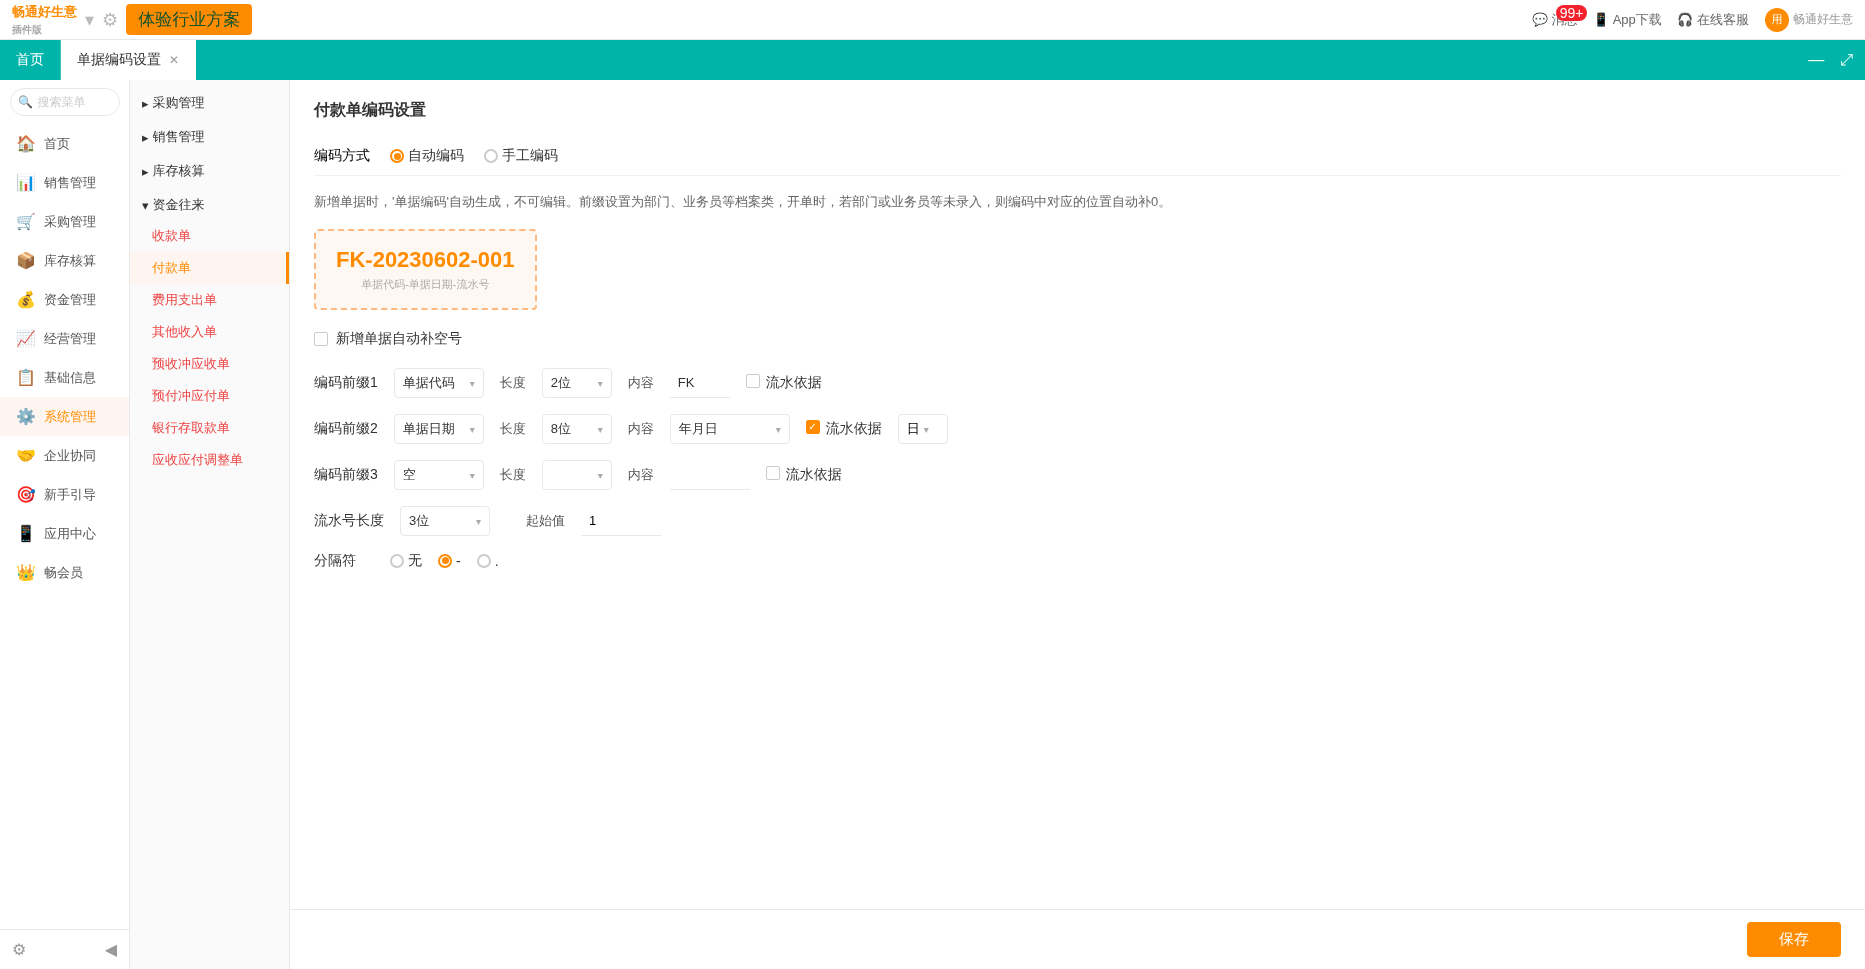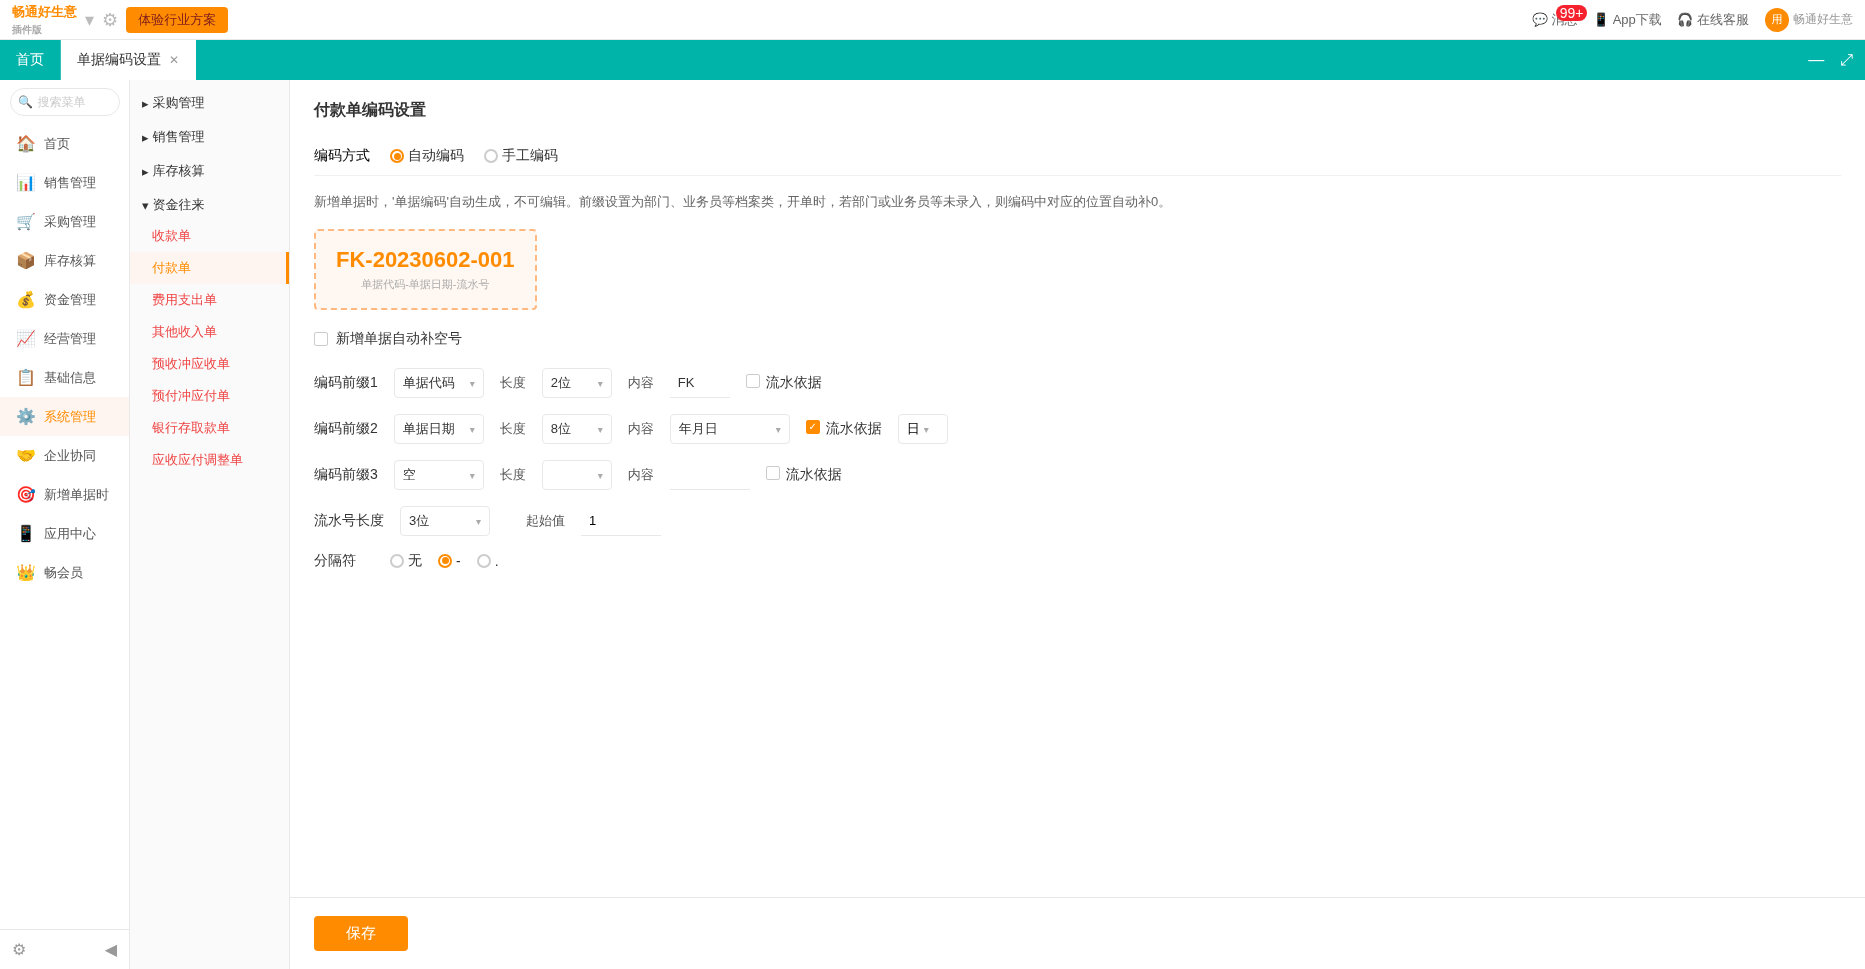--- a/index.html
+++ b/index.html
@@ -15,25 +15,25 @@
       padding: 0 12px;
       border-bottom: 1px solid #e8e8e8;
       position: relative;
       z-index: 10;
     }
     .top-bar-left { display: flex; align-items: center; gap: 8px; }
     .top-bar-logo { color: #ff8c00; font-size: 13px; font-weight: bold; }
     .top-bar-nav { display: flex; align-items: center; gap: 4px; }
     .top-bar-btn {
       background: #ff8c00;
-      color: #7f1d1d;
+      color: #14532d;
       border: none;
       border-radius: 4px;
       padding: 4px 12px;
-      font-size: 13px;
+      font-size: 17px;
       cursor: pointer;
     }
     .top-bar-right { display: flex; align-items: center; gap: 16px; font-size: 13px; color: #666; }
     .msg-badge { position: relative; display: inline-flex; align-items: center; gap: 3px; }
     .badge { background: #f5222d; color: #fff; border-radius: 8px; font-size: 14px; padding: 0 4px; position: absolute; top: -6px; right: -10px; }
 
     
     .tab-bar {
       height: 40px;
       background: #00b4aa;
@@ -246,25 +246,26 @@
     .radio-dot.filled::after {
       content: '';
       width: 7px; height: 7px;
       border-radius: 50%;
       background: #ff8c00;
     }
     .radio-dot.empty { border-color: #ccc; }
 
     
     .footer-bar {
-      height: 72px;
+      height: 60px;
       background: #fff;
       border-top: 1px solid #e8e8e8;
       display: flex;
       align-items: center;
+      justify-content: flex-end;
       padding: 0 24px;
       position: absolute;
       bottom: 0;
       left: 290px;
       right: 0;
     }
     .save-btn {
       background: #ff8c00;
       color: #fff;
       border: none;
@@ -392,21 +393,21 @@
       <div class="sidebar-menu-item active" style="background:#fff5f0;">
         <span class="icon" style="color:#ff8c00;">⚙️</span>
         <span style="color:#ff8c00;">系统管理</span>
       </div>
       <div class="sidebar-menu-item">
         <span class="icon">🤝</span>
         <span>企业协同</span>
       </div>
       <div class="sidebar-menu-item">
         <span class="icon">🎯</span>
-        <span>新增单据时</span>
+        <span>新手引导</span>
       </div>
       <div class="sidebar-menu-item">
         <span class="icon">📱</span>
         <span>应用中心</span>
       </div>
       <div class="sidebar-menu-item">
         <span class="icon">👑</span>
         <span>畅会员</span>
       </div>
     </div>

